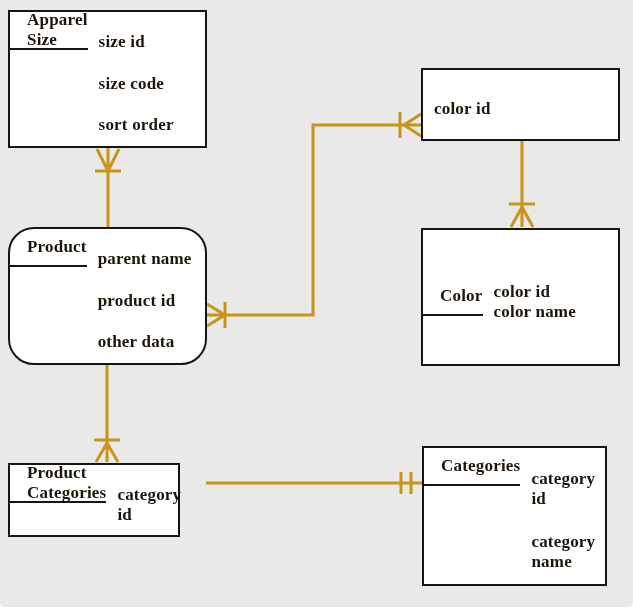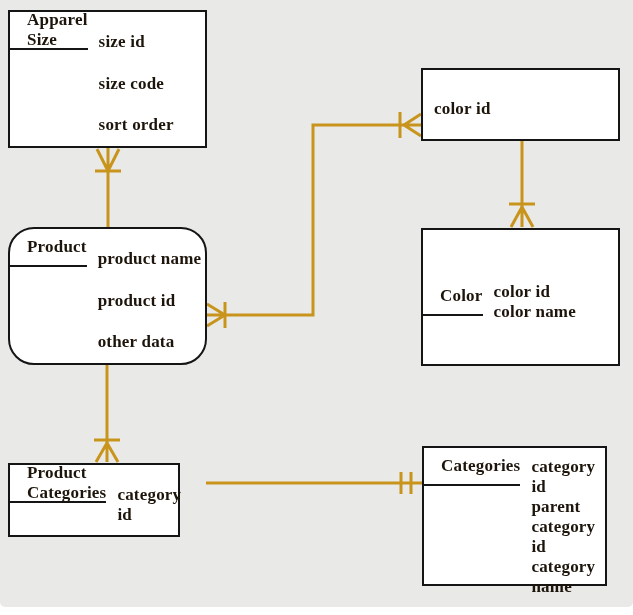--- a/index.html
+++ b/index.html
@@ -120,21 +120,21 @@
 
   <div class="tbl" id="tbl-product_colors" style="border-color: rgb(21, 21, 21);">
     <div class="flds">
         <div class="fld">color id</div>
       </div>
   </div>
 
   <div class="tbl" id="tbl-product" style="border-color: rgb(21, 21, 21); border-radius: 26px;">
     <div class="hdr">Product</div>
     <div class="flds">
-        <div class="fld">product name</div>
+        <div class="fld">parent name</div>
         <div class="fld">product id</div>
         <div class="fld">other data</div>
       </div>
   </div>
 
   <div class="tbl" id="tbl-color" style="border-color: rgb(21, 21, 21);">
     <div class="hdr">Color</div>
     <div class="flds">
         <div class="fld">color id</div>
         <div class="fld">color name</div>
@@ -145,18 +145,17 @@
     <div class="hdr">Product Categories</div>
     <div class="flds">
         <div class="fld">category id</div>
       </div>
   </div>
 
   <div class="tbl" id="tbl-categories" style="border-color: rgb(21, 21, 21);">
     <div class="hdr">Categories</div>
     <div class="flds">
         <div class="fld">category id</div>
-        <div class="fld">parent category id</div>
         <div class="fld">category name</div>
       </div>
   </div>
 
 </div>
 
 </body></html>

